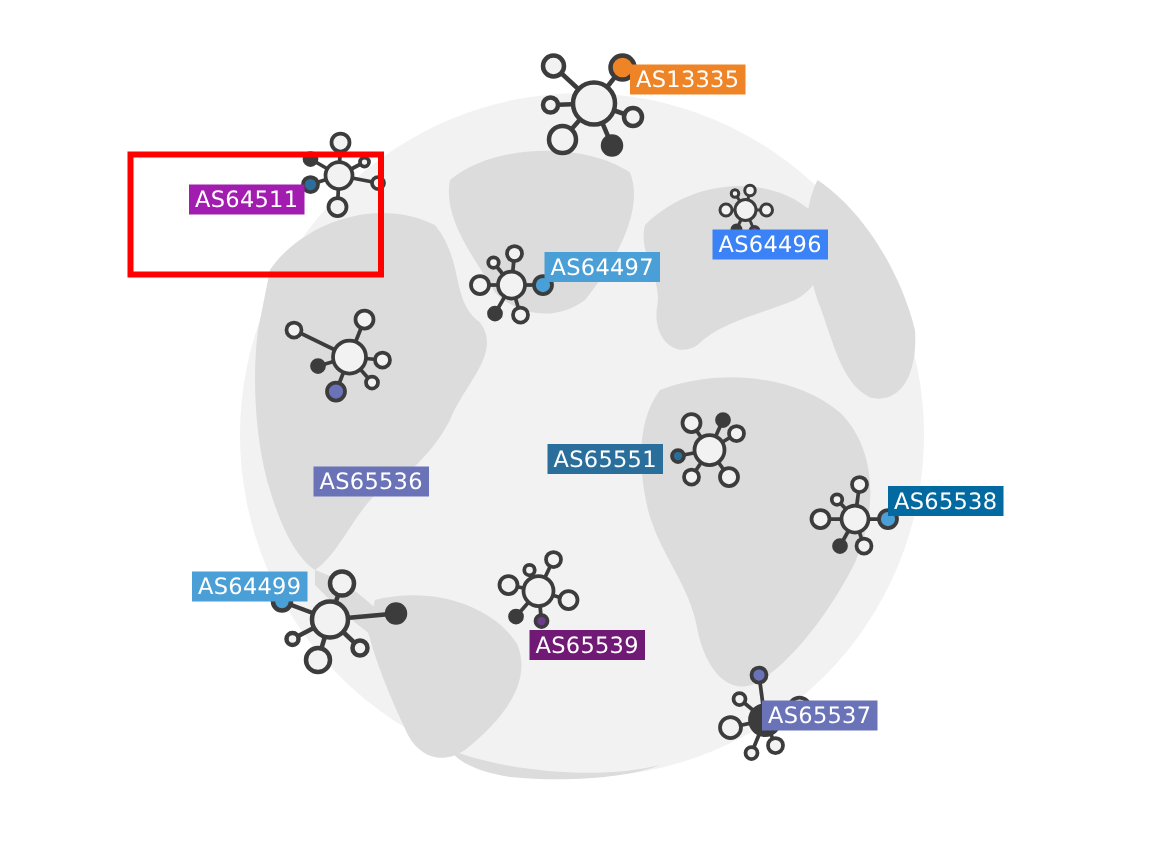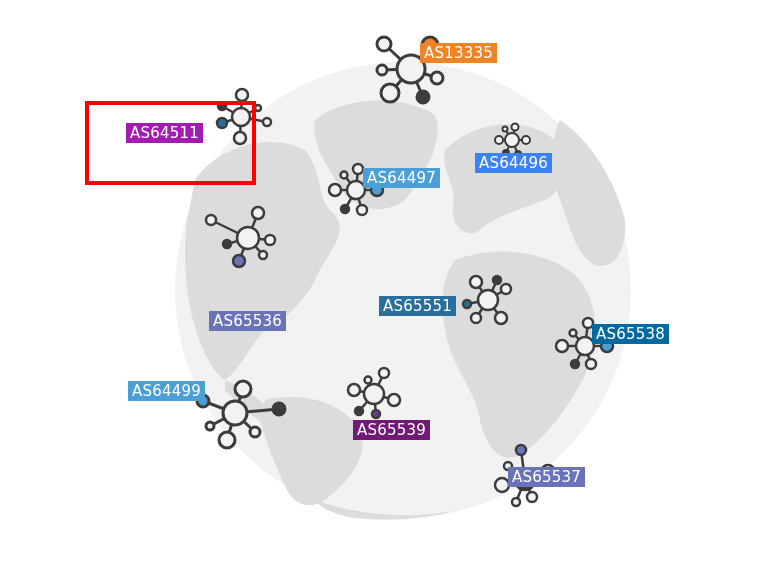--- a/index.html
+++ b/index.html
@@ -1,18 +1,18 @@
 <!DOCTYPE html>
 <html><head>
 <meta charset="utf-8">
 <style>
   html, body { margin: 0; padding: 0; background: #ffffff; }
   body { width: 782px; height: 572px; position: relative; overflow: hidden;
          font-family: "Liberation Sans", sans-serif; }
-  #stage { position: absolute; left: 0; top: 0; width: 670px; height: 572px; padding-left: 15px; }
+  #stage { position: absolute; left: 0; top: 0; width: 670px; height: 572px; }
   .as-label { position: absolute; color: #ffffff; font-size: 17px; line-height: 20px;
               padding: 0 4px; height: 20px; white-space: nowrap; letter-spacing: 0.2px;
               font-family: "DejaVu Sans", sans-serif; font-size: 15px; }
   .highlight-box { position: absolute; left: 85px; top: 101px; width: 163px; height: 76px;
                    border: 4px solid #ff0000; box-sizing: content-box; }
 </style>
 </head>
 <body>
 
 <div id="stage">
@@ -198,20 +198,20 @@
       <circle cx="501" cy="502" r="4"></circle>
     </g>
   </svg>
 
   
   <div class="as-label" style="left:420px; top:43px; background:#ef8427;">AS13335</div>
   <div class="as-label" style="left:126px; top:123px; background:#a21caf;">AS64511</div>
   <div class="as-label" style="left:475px; top:153px; background:#3b82f6;">AS64496</div>
   <div class="as-label" style="left:363px; top:168px; background:#4a9fd6;text-align:center;">AS64497</div>
   <div class="as-label" style="left:209px; top:267px; background:#6b73b8;margin-top:44px;">AS65536</div>
-  <div class="as-label" style="left:365px; top:296px; background:#2a6f9c;margin-left:14px;">AS65551</div>
+  <div class="as-label" style="left:365px; top:296px; background:#2a6f9c;">AS65551</div>
   <div class="as-label" style="left:592px; top:324px; background:#0369a1;">AS65538</div>
   <div class="as-label" style="left:128px; top:381px; background:#4a9fd6;">AS64499</div>
   <div class="as-label" style="left:353px; top:420px; background:#701a75;">AS65539</div>
   <div class="as-label" style="left:508px; top:431px; background:#6b73b8;margin-top:36px;">AS65537</div>
 
   <div class="highlight-box"></div>
 </div>
 
 </body></html>

